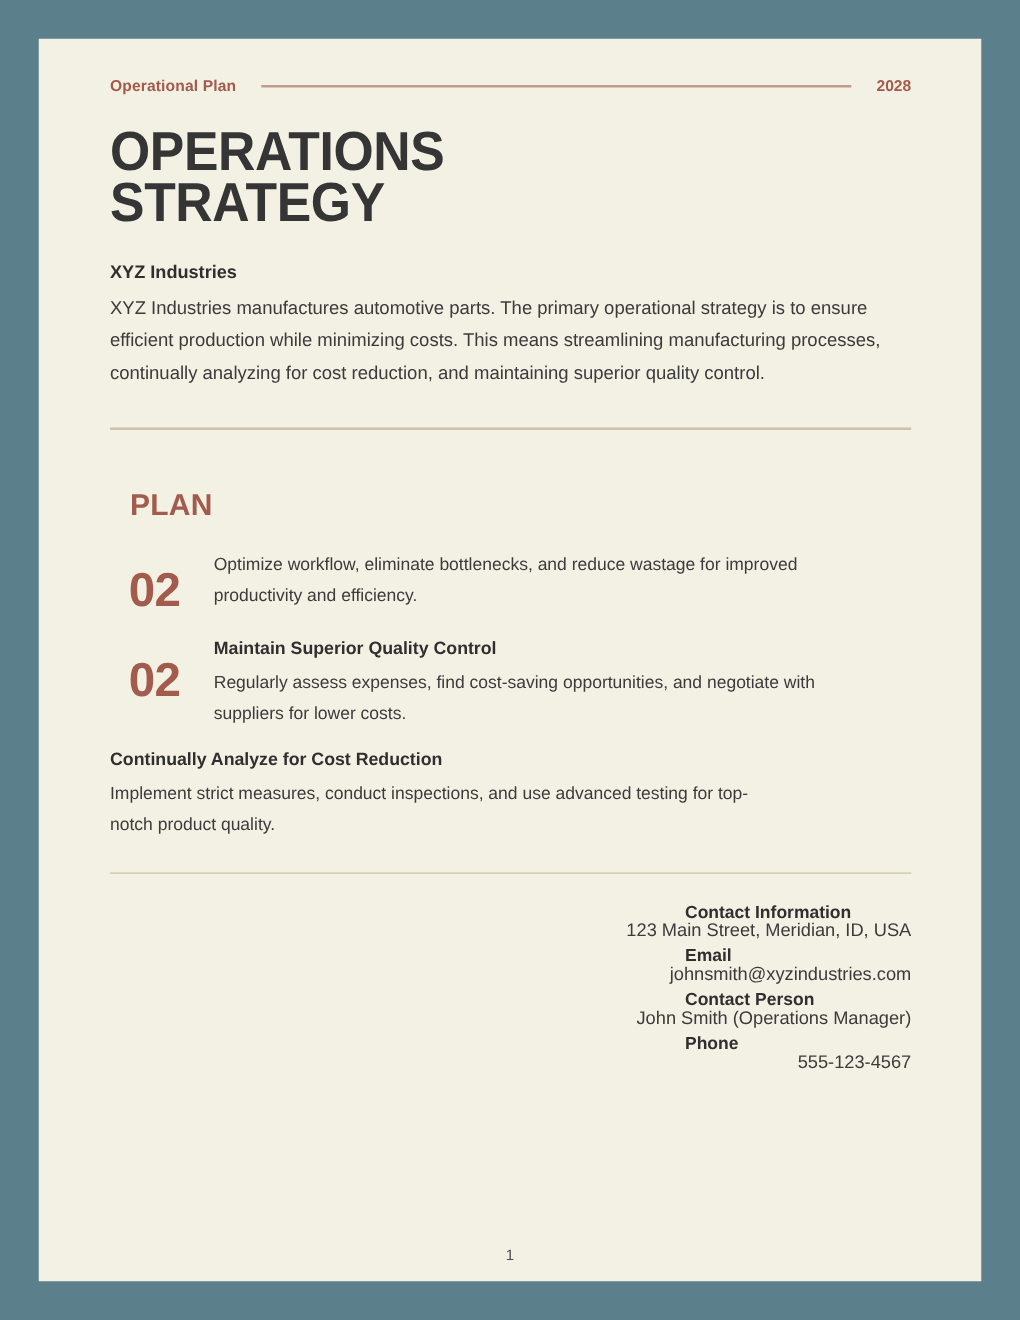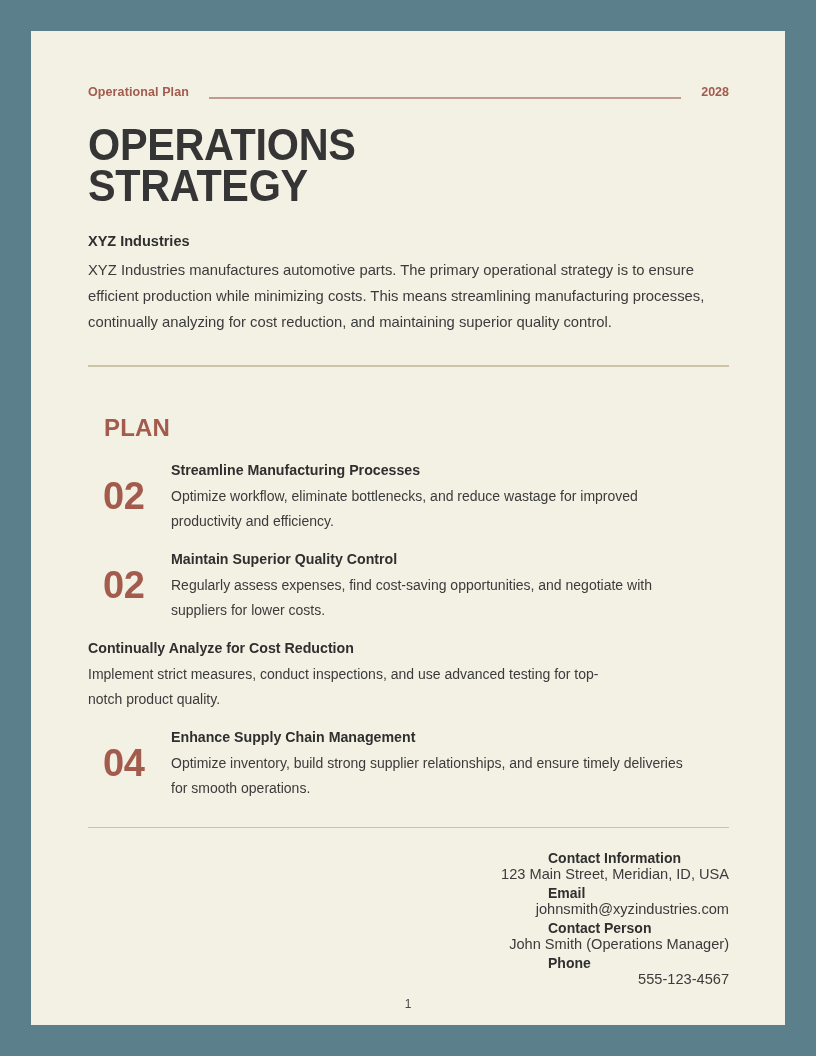--- a/index.html
+++ b/index.html
@@ -30,23 +30,23 @@
     position: absolute;
     left: 57px;
     top: 0;
     width: 641px;
     height: 994px;
   }
 
   
   .doc-header {
     display: flex;
-    align-items: flex-end;
+    align-items: center;
     gap: 20px;
-    padding-top: 54px;
+    padding-top: 31px;
   }
   .doc-kicker {
     font-size: 12.5px;
     font-weight: bold;
     color: #a25b4c;
     letter-spacing: 0.1px;
     white-space: nowrap;
   }
   .header-rule {
     flex: 1 1 auto;
@@ -209,47 +209,39 @@
 
     <div class="section-rule rule-top"></div>
 
     <h2 class="plan-heading">PLAN</h2>
 
     <div class="plan-list">
 
       <div class="plan-item">
         <div class="plan-num">02</div>
         <div class="plan-body">
-          <h3 class="plan-item-title">Streamline Manufacturing Processes</h3>
           <p class="plan-item-desc">Optimize workflow, eliminate bottlenecks, and reduce wastage for improved productivity and efficiency.</p>
         </div>
       </div>
 
       <div class="plan-item">
         <div class="plan-num">02</div>
         <div class="plan-body">
           <h3 class="plan-item-title">Maintain Superior Quality Control</h3>
           <p class="plan-item-desc">Regularly assess expenses, find cost-saving opportunities, and negotiate with suppliers for lower costs.</p>
         </div>
       </div>
 
       <div class="plan-item">
         <div class="plan-body">
           <h3 class="plan-item-title">Continually Analyze for Cost Reduction</h3>
           <p class="plan-item-desc">Implement strict measures, conduct inspections, and use advanced testing for top-notch product quality.</p>
         </div>
       </div>
 
-      <div class="plan-item">
-        <div class="plan-num">04</div>
-        <div class="plan-body">
-          <h3 class="plan-item-title">Enhance Supply Chain Management</h3>
-          <p class="plan-item-desc">Optimize inventory, build strong supplier relationships, and ensure timely deliveries for smooth operations.</p>
-        </div>
-      </div>
 
     </div>
 
     <div class="section-rule rule-bottom"></div>
 
     <div class="contact-block">
       <div class="contact-row">
         <div class="contact-label">Contact Information</div>
         <div class="contact-value">123 Main Street, Meridian, ID, USA</div>
       </div>

